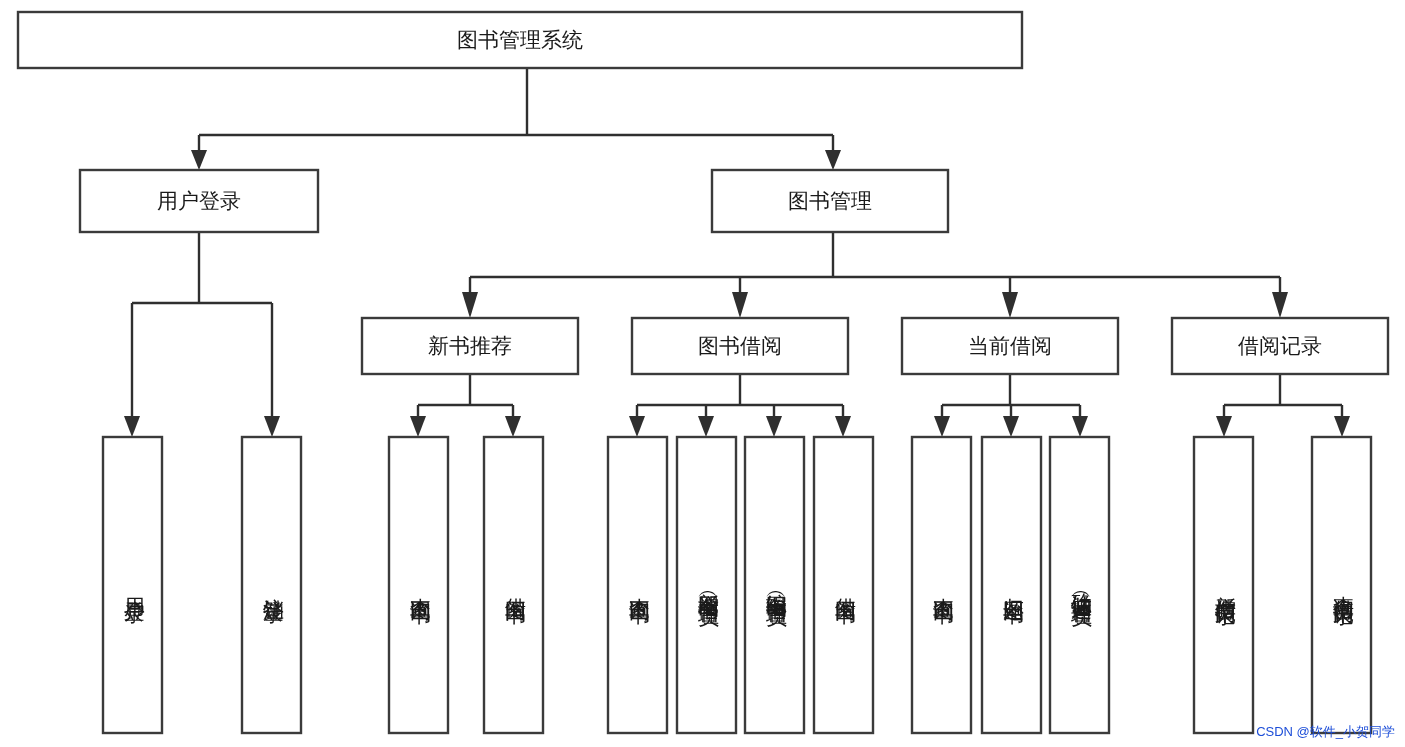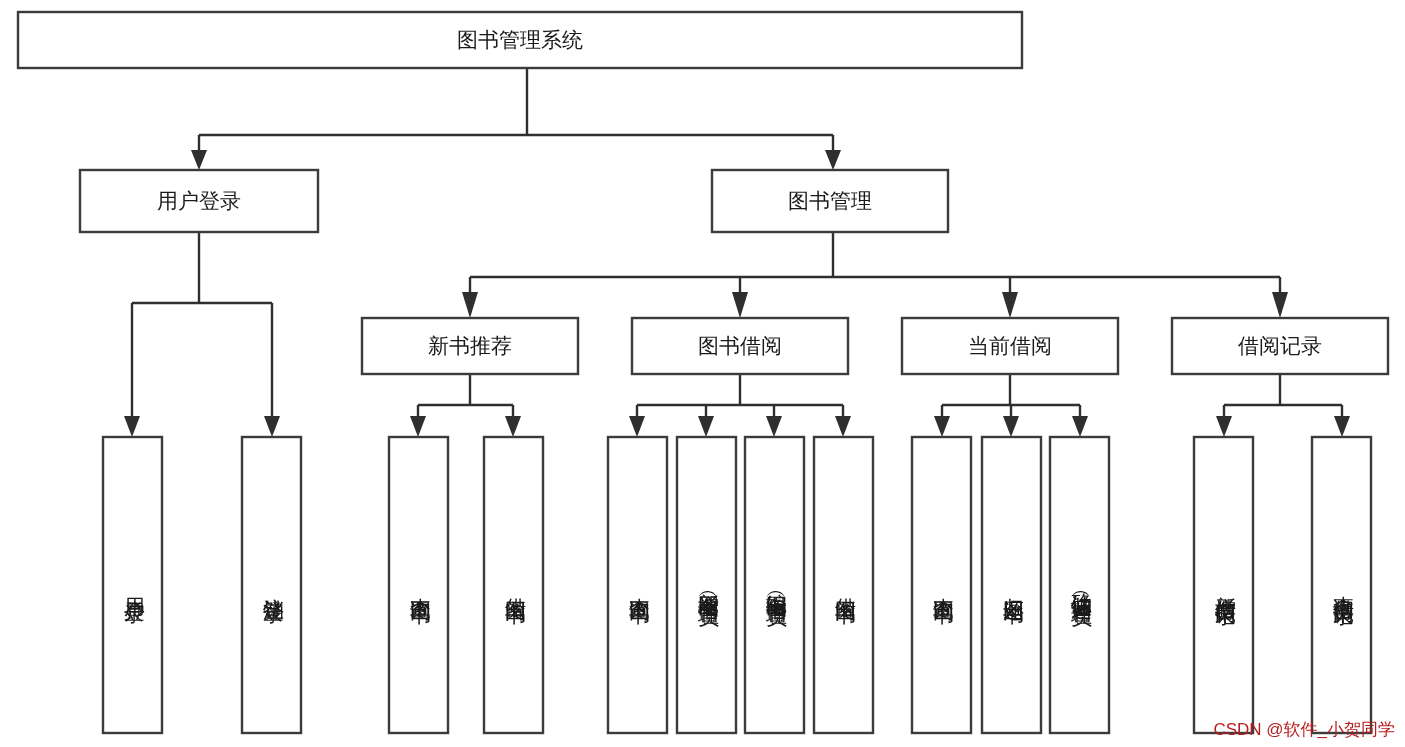--- a/index.html
+++ b/index.html
@@ -48,22 +48,22 @@
   }
   .arrow-head {
     fill: #2f2f2f;
     stroke: none;
   }
   .watermark {
     position: absolute;
     right: 10px;
     bottom: 6px;
     font-family: "Liberation Sans", "DejaVu Sans", sans-serif;
-    font-size: 17px;
-    color: #b91c1c;
+    font-size: 13px;
+    color: #1d4ed8;
     white-space: nowrap;
     pointer-events: none;
   }
 </style>
 </head>
 <body>
 
 <svg id="diagram" viewBox="0 0 1405 747">
 
   <g>

